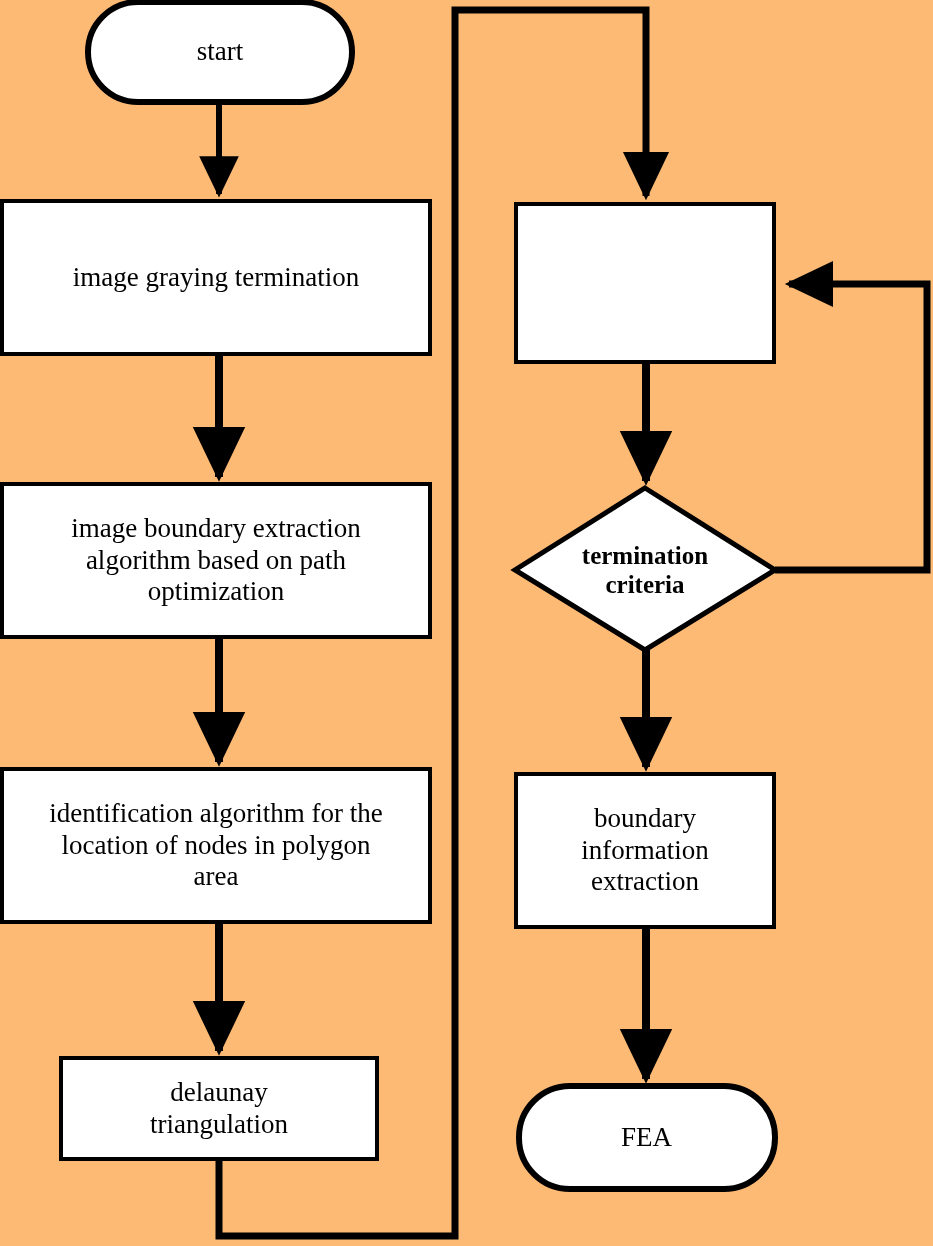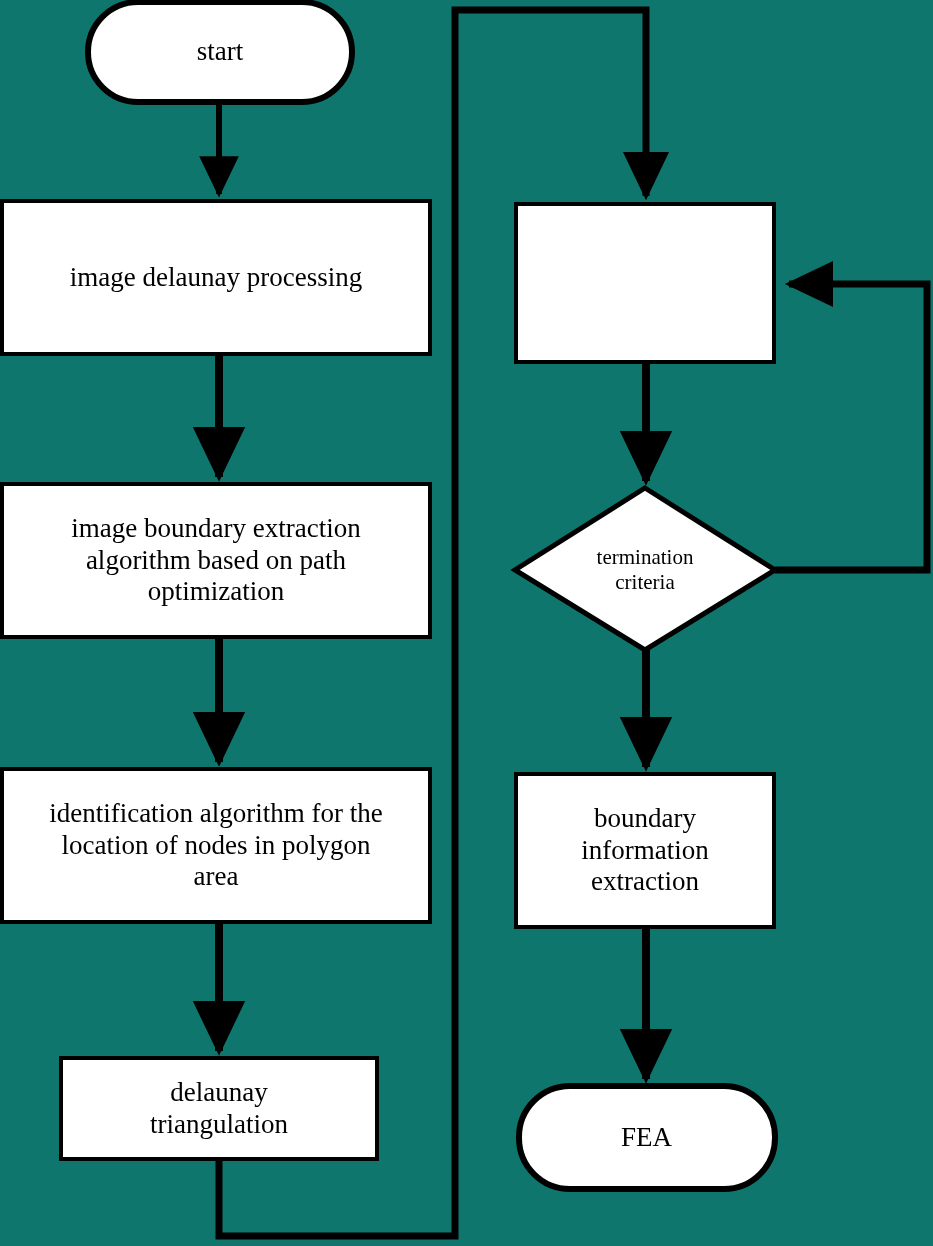--- a/index.html
+++ b/index.html
@@ -4,21 +4,21 @@
 <style>
   html, body {
     margin: 0;
     padding: 0;
     background: #ffffff;
   }
   #canvas {
     position: relative;
     width: 933px;
     height: 1246px;
-    background: #0f766e;
+    background: #fdba74;
     font-family: "Liberation Serif", "DejaVu Serif", serif;
     overflow: hidden;
   }
   #flow-svg {
     position: absolute;
     top: 0;
     left: 0;
     width: 933px;
     height: 1246px;
   }
@@ -32,21 +32,21 @@
     line-height: 1.18;
     pointer-events: none;
     white-space: pre-line;
   }
   .lbl-start   { left: 88px;  top: 2px;    width: 264px; height: 100px; font-size: 27px; }
   .lbl-box1    { left: 1px;   top: 200px;  width: 430px; height: 155px; font-size: 27px; }
   .lbl-box2    { left: 11px;  top: 483px;  width: 410px; height: 155px; font-size: 27px; }
   .lbl-box3    { left: 6px;   top: 768px;  width: 420px; height: 155px; font-size: 27px; }
   .lbl-box4    { left: 60px;  top: 1057px; width: 318px; height: 103px; font-size: 27px; border-radius: 9px; }
   .lbl-mesh    { left: 515px; top: 203px;  width: 260px; height: 160px; font-size: 27px; }
-  .lbl-diamond { left: 535px; top: 500px;  width: 220px; height: 140px; font-size: 21px; }
+  .lbl-diamond { left: 535px; top: 500px;  width: 220px; height: 140px; font-size: 25px; font-weight: bold; }
   .lbl-bound   { left: 515px; top: 773px;  width: 260px; height: 155px; font-size: 27px; }
   .lbl-fea     { left: 518px; top: 1085px; width: 257px; height: 105px; font-size: 27px; }
 </style>
 </head>
 <body>
 
 <div id="canvas">
 
   <svg id="flow-svg" viewBox="0 0 933 1246">
     <defs>
@@ -87,21 +87,21 @@
 
     <path d="M 775 570 L 927 570 L 927 284 L 789 284" fill="none" stroke="#000000" stroke-width="7" marker-end="url(#arrowhead)"></path>
 
     <path d="M 646 650 L 646 767" fill="none" stroke="#000000" stroke-width="8" marker-end="url(#arrowhead)"></path>
 
     <path d="M 646 927 L 646 1079" fill="none" stroke="#000000" stroke-width="8" marker-end="url(#arrowhead)"></path>
   </svg>
 
   <div class="node-label lbl-start">start</div>
 
-  <div class="node-label lbl-box1">image delaunay processing</div>
+  <div class="node-label lbl-box1">image graying termination</div>
 
   <div class="node-label lbl-box2">image boundary extraction
 algorithm based on path
 optimization</div>
 
   <div class="node-label lbl-box3">identification algorithm for the
 location of nodes in polygon
 area</div>
 
   <div class="node-label lbl-box4">delaunay

